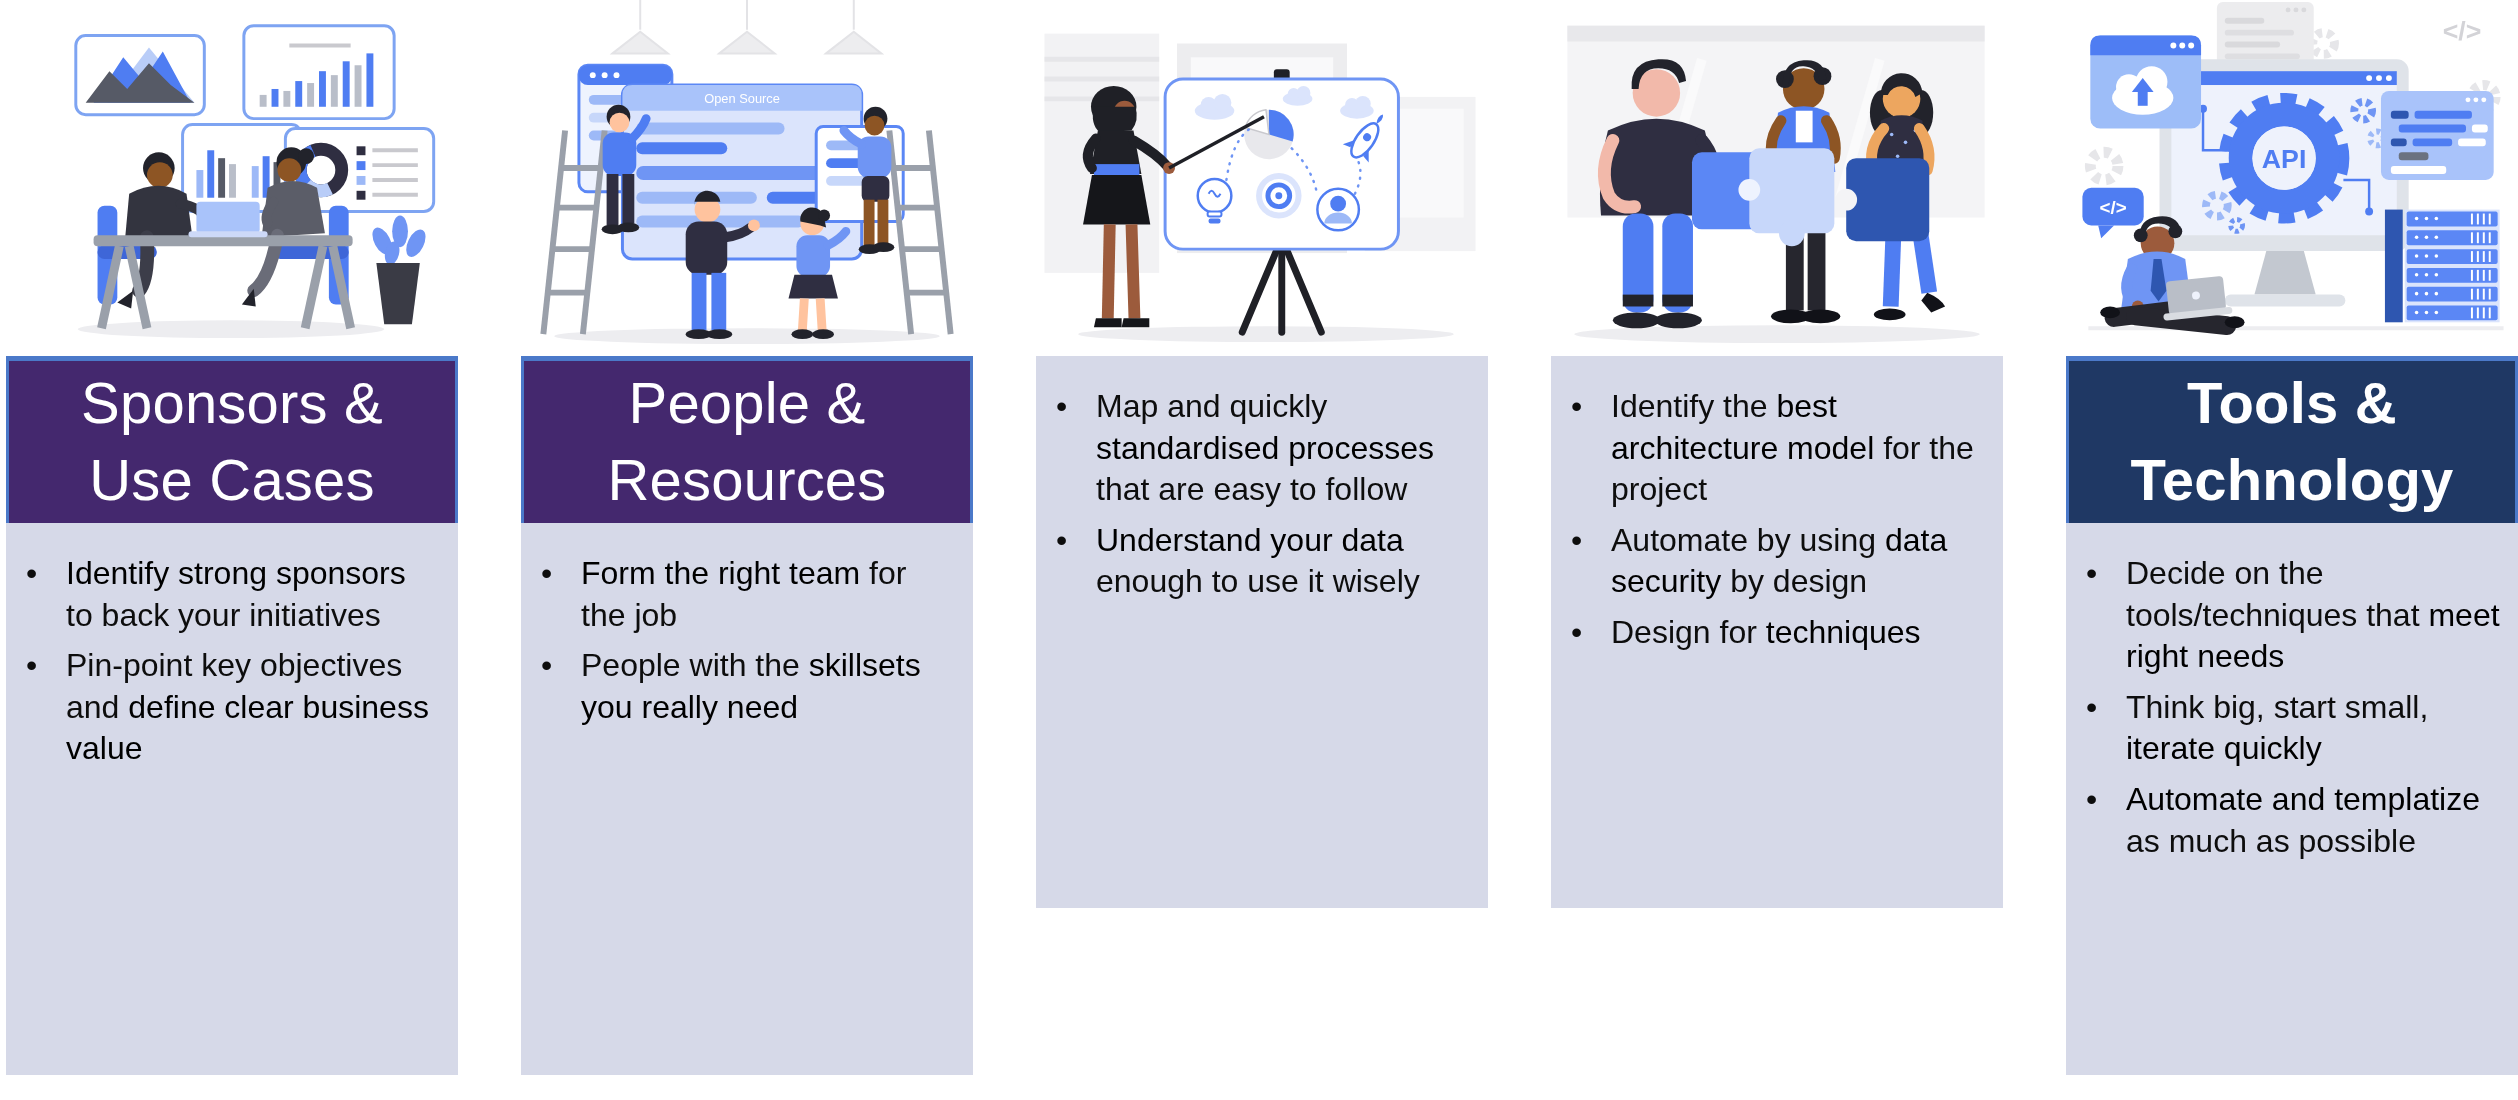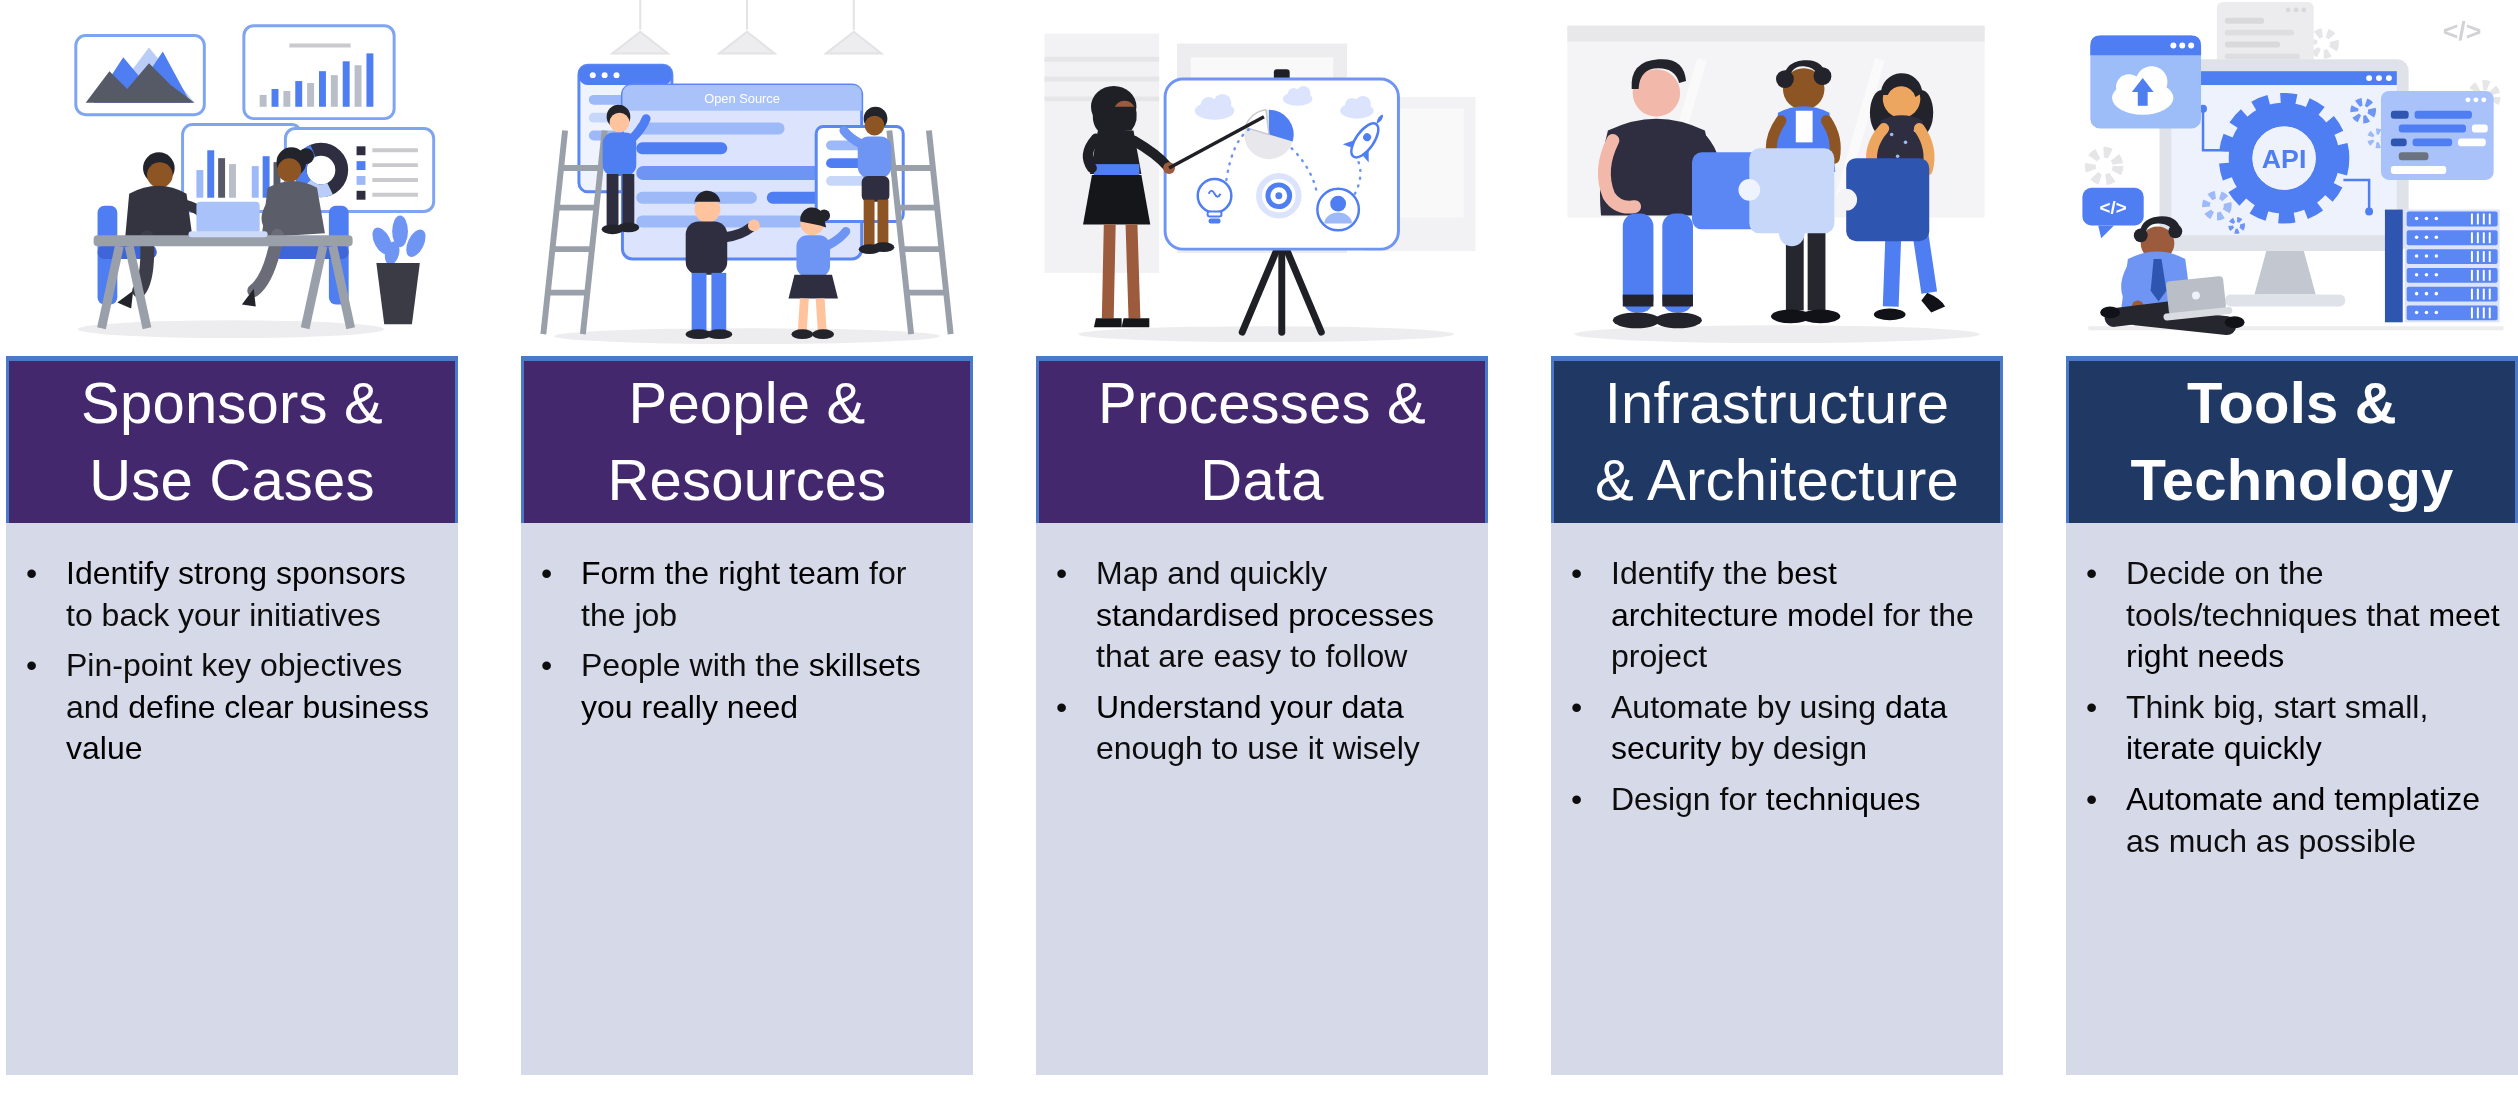--- a/index.html
+++ b/index.html
@@ -374,24 +374,20 @@
           <circle cx="132" cy="170" r="6" fill="#9c5b3c"></circle>
           <line x1="132" y1="170" x2="228" y2="118" stroke="#1f2026" stroke-width="3.5"></line>
           <path d="M58 140 q-14 16 -4 30" stroke="#1f2026" stroke-width="10" fill="none" stroke-linecap="round"></path>
           <line x1="72" y1="227" x2="70" y2="322" stroke="#9c5b3c" stroke-width="12"></line>
           <line x1="94" y1="227" x2="97" y2="322" stroke="#9c5b3c" stroke-width="12"></line>
           <path d="M58 322 h26 v9 h-28z" fill="#15161a"></path>
           <path d="M86 322 h26 v9 h-28z" fill="#15161a"></path>
         </g>
       </svg>
     </div>
-    <div class="col-header" style="background: rgb(68, 40, 110);">
-      <span>Processes &amp;
-Data</span>
-    </div>
     <div class="col-body">
       <ul class="bullets">
           <li>
             <span class="marker">•</span>
             <span><span>Map and quickly </span><b>standardised processes</b><span> that are easy to follow</span></span>
           </li>
           <li>
             <span class="marker">•</span>
             <span><b>Understand your data</b><span> enough to use it wisely</span></span>
           </li>
@@ -465,24 +461,20 @@
           <line x1="362" y1="176" x2="380" y2="296" stroke="#4f7df2" stroke-width="16"></line>
           <ellipse cx="340" cy="318" rx="16" ry="6" fill="#111218"></ellipse>
           <path d="M378 296 q14 6 18 14 l-14 6 -10 -12z" fill="#111218"></path>
         </g>
 
         <g>
           <rect x="296" y="160" width="84" height="84" rx="10" fill="#2e56b0"></rect>
           <circle cx="296" cy="202" r="11" fill="#f4f4f6"></circle>
         </g>
       </svg>
-    </div>
-    <div class="col-header" style="background: rgb(31, 56, 100);">
-      <span>Infrastructure
-&amp; Architecture</span>
     </div>
     <div class="col-body">
       <ul class="bullets">
           <li>
             <span class="marker">•</span>
             <span><span>Identify the </span><b>best architecture model</b><span> for the project</span></span>
           </li>
           <li>
             <span class="marker">•</span>
             <span><span>Automate by using </span><b>data security</b><span> by design</span></span>

